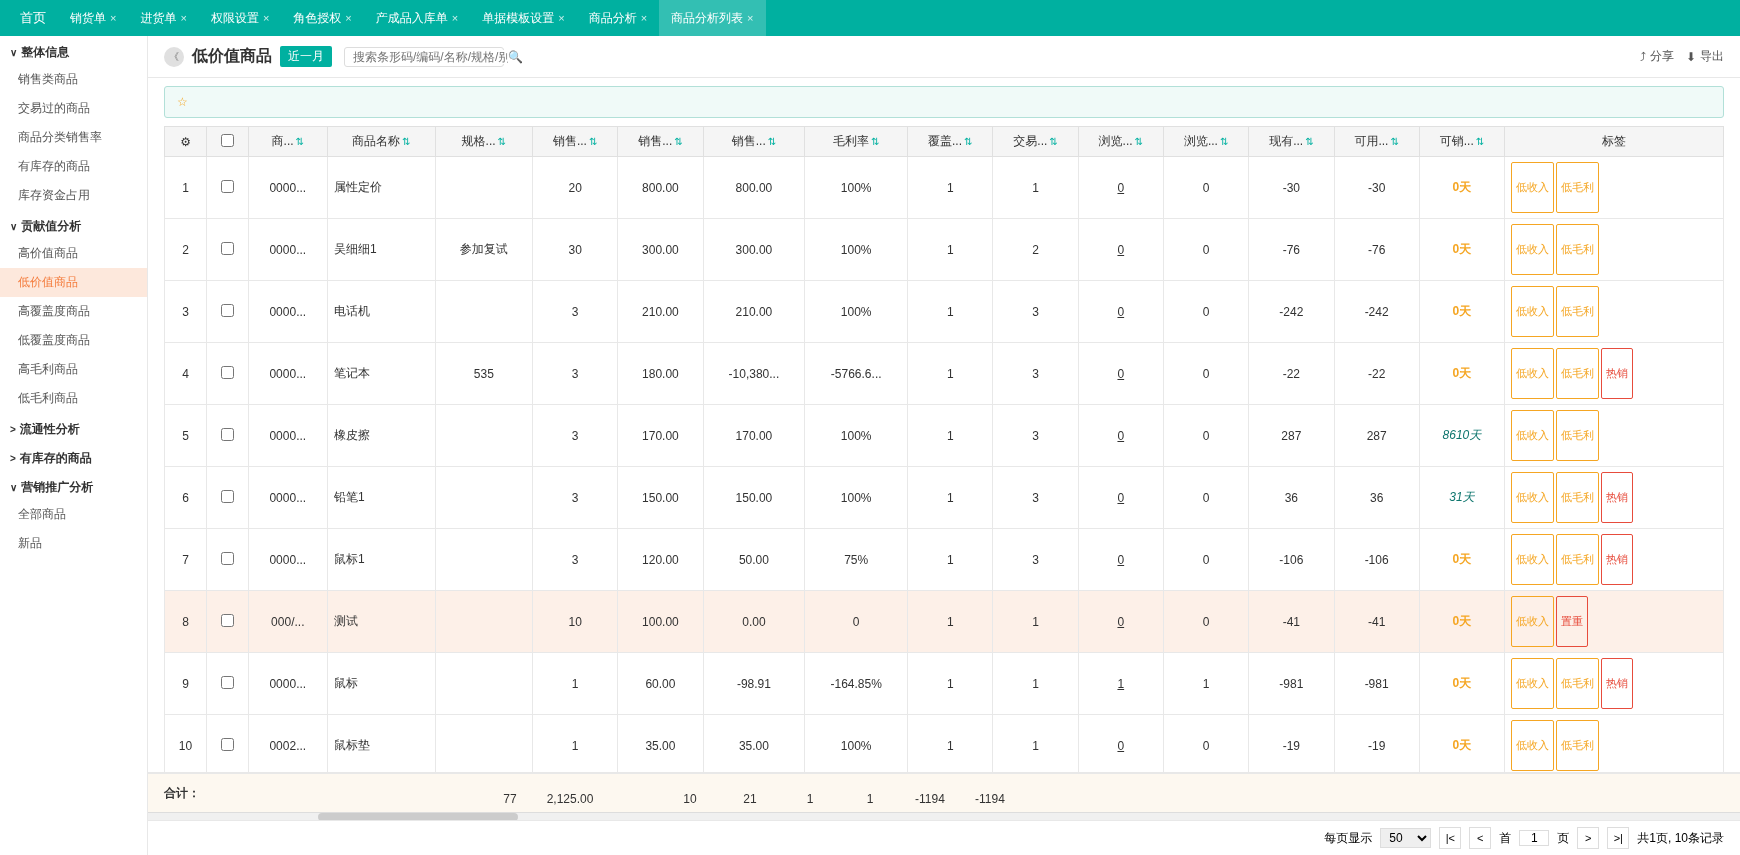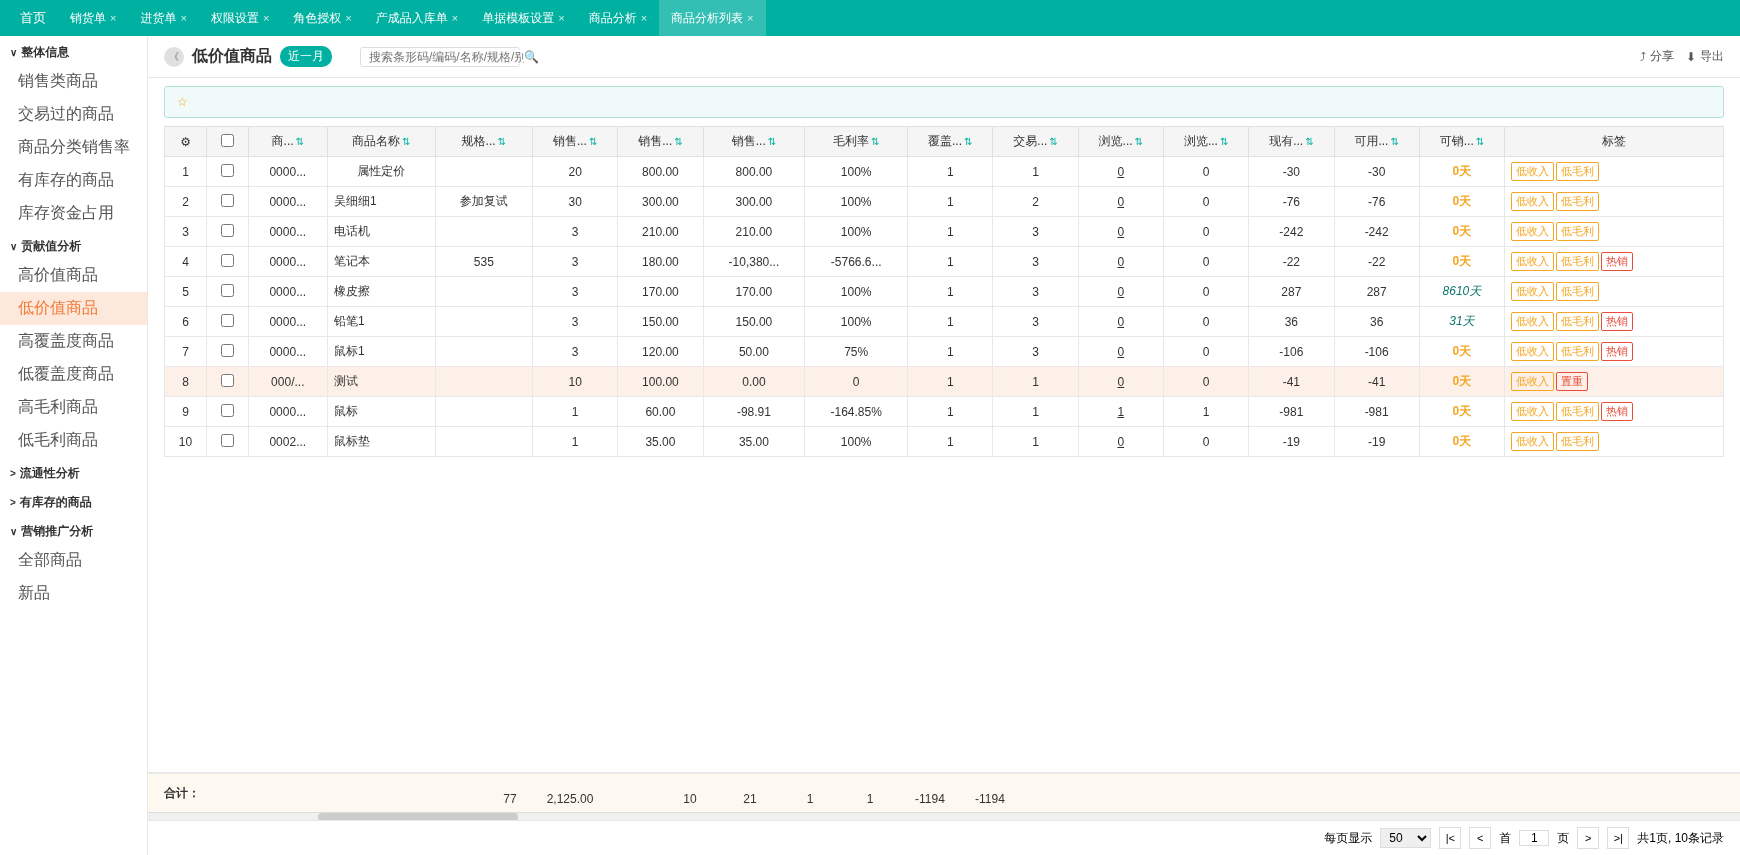--- a/index.html
+++ b/index.html
@@ -56,21 +56,21 @@
       cursor: pointer;
     }
     .sidebar-group-title .arrow {
       margin-right: 4px;
       font-size: 10px;
     }
     .sidebar-item {
       padding: 6px 10px 6px 18px;
       color: #555;
       cursor: pointer;
-      font-size: 16px;
+      font-size: 12px;
     }
     .sidebar-item.active { background: #fde8dc; color: #f47b3b; }
 
     
     .content-area {
       flex: 1;
       display: flex;
       flex-direction: column;
       overflow: hidden;
       background: #fff;
@@ -89,24 +89,24 @@
       font-size: 16px;
       font-weight: bold;
       color: #333;
       margin-right: 8px;
     }
     .period-btn {
       background: #00b0a0;
       color: #fff;
       border: none;
       padding: 2px 8px;
-      border-radius: 10px;
+      border-radius: 2px;
       cursor: pointer;
       font-size: 12px;
-      margin-right: 28px;
+      margin-right: 12px;
     }
     .search-box {
       display: flex;
       align-items: center;
       border: 1px solid #ddd;
       border-radius: 3px;
       padding: 2px 8px;
       width: 160px;
     }
     .search-box input {
@@ -190,21 +190,21 @@
     tbody td {
       border: 1px solid #e8e8e8;
       padding: 5px 6px;
       text-align: center;
       color: #333;
       white-space: nowrap;
     }
     tbody tr.highlighted { background: #fdf0e8; }
     .tag {
       display: inline-block;
-      padding: 1px 4px;
+      padding: 17px 4px;
       border-radius: 2px;
       font-size: 11px;
       margin-right: 2px;
     }
     .tag-orange { color: #f5a623; border: 1px solid #f5a623; }
     .tag-red { color: #e74c3c; border: 1px solid #e74c3c; }
     .underline { text-decoration: underline; cursor: pointer; }
     .days-orange { color: #f5a623; font-weight: bold; }
     .days-gray { color: #0f766e; font-style: italic; }
 
@@ -404,21 +404,21 @@
             <th>可用...<span class="sort-icon">⇅</span></th>
             <th>可销...<span class="sort-icon">⇅</span></th>
             <th>标签</th>
           </tr>
         </thead>
         <tbody id="table-body">
         <tr>
       <td>1</td>
       <td><input type="checkbox" style=""></td>
       <td>0000...</td>
-      <td style="text-align:center">属性定价</td>
+      <td style="text-align:left">属性定价</td>
       <td></td>
       <td>20</td>
       <td>800.00</td>
       <td>800.00</td>
       <td>100%</td>
       <td>1</td>
       <td>1</td>
       <td><span class="underline">0</span></td>
       <td>0</td>
       <td>-30</td>

